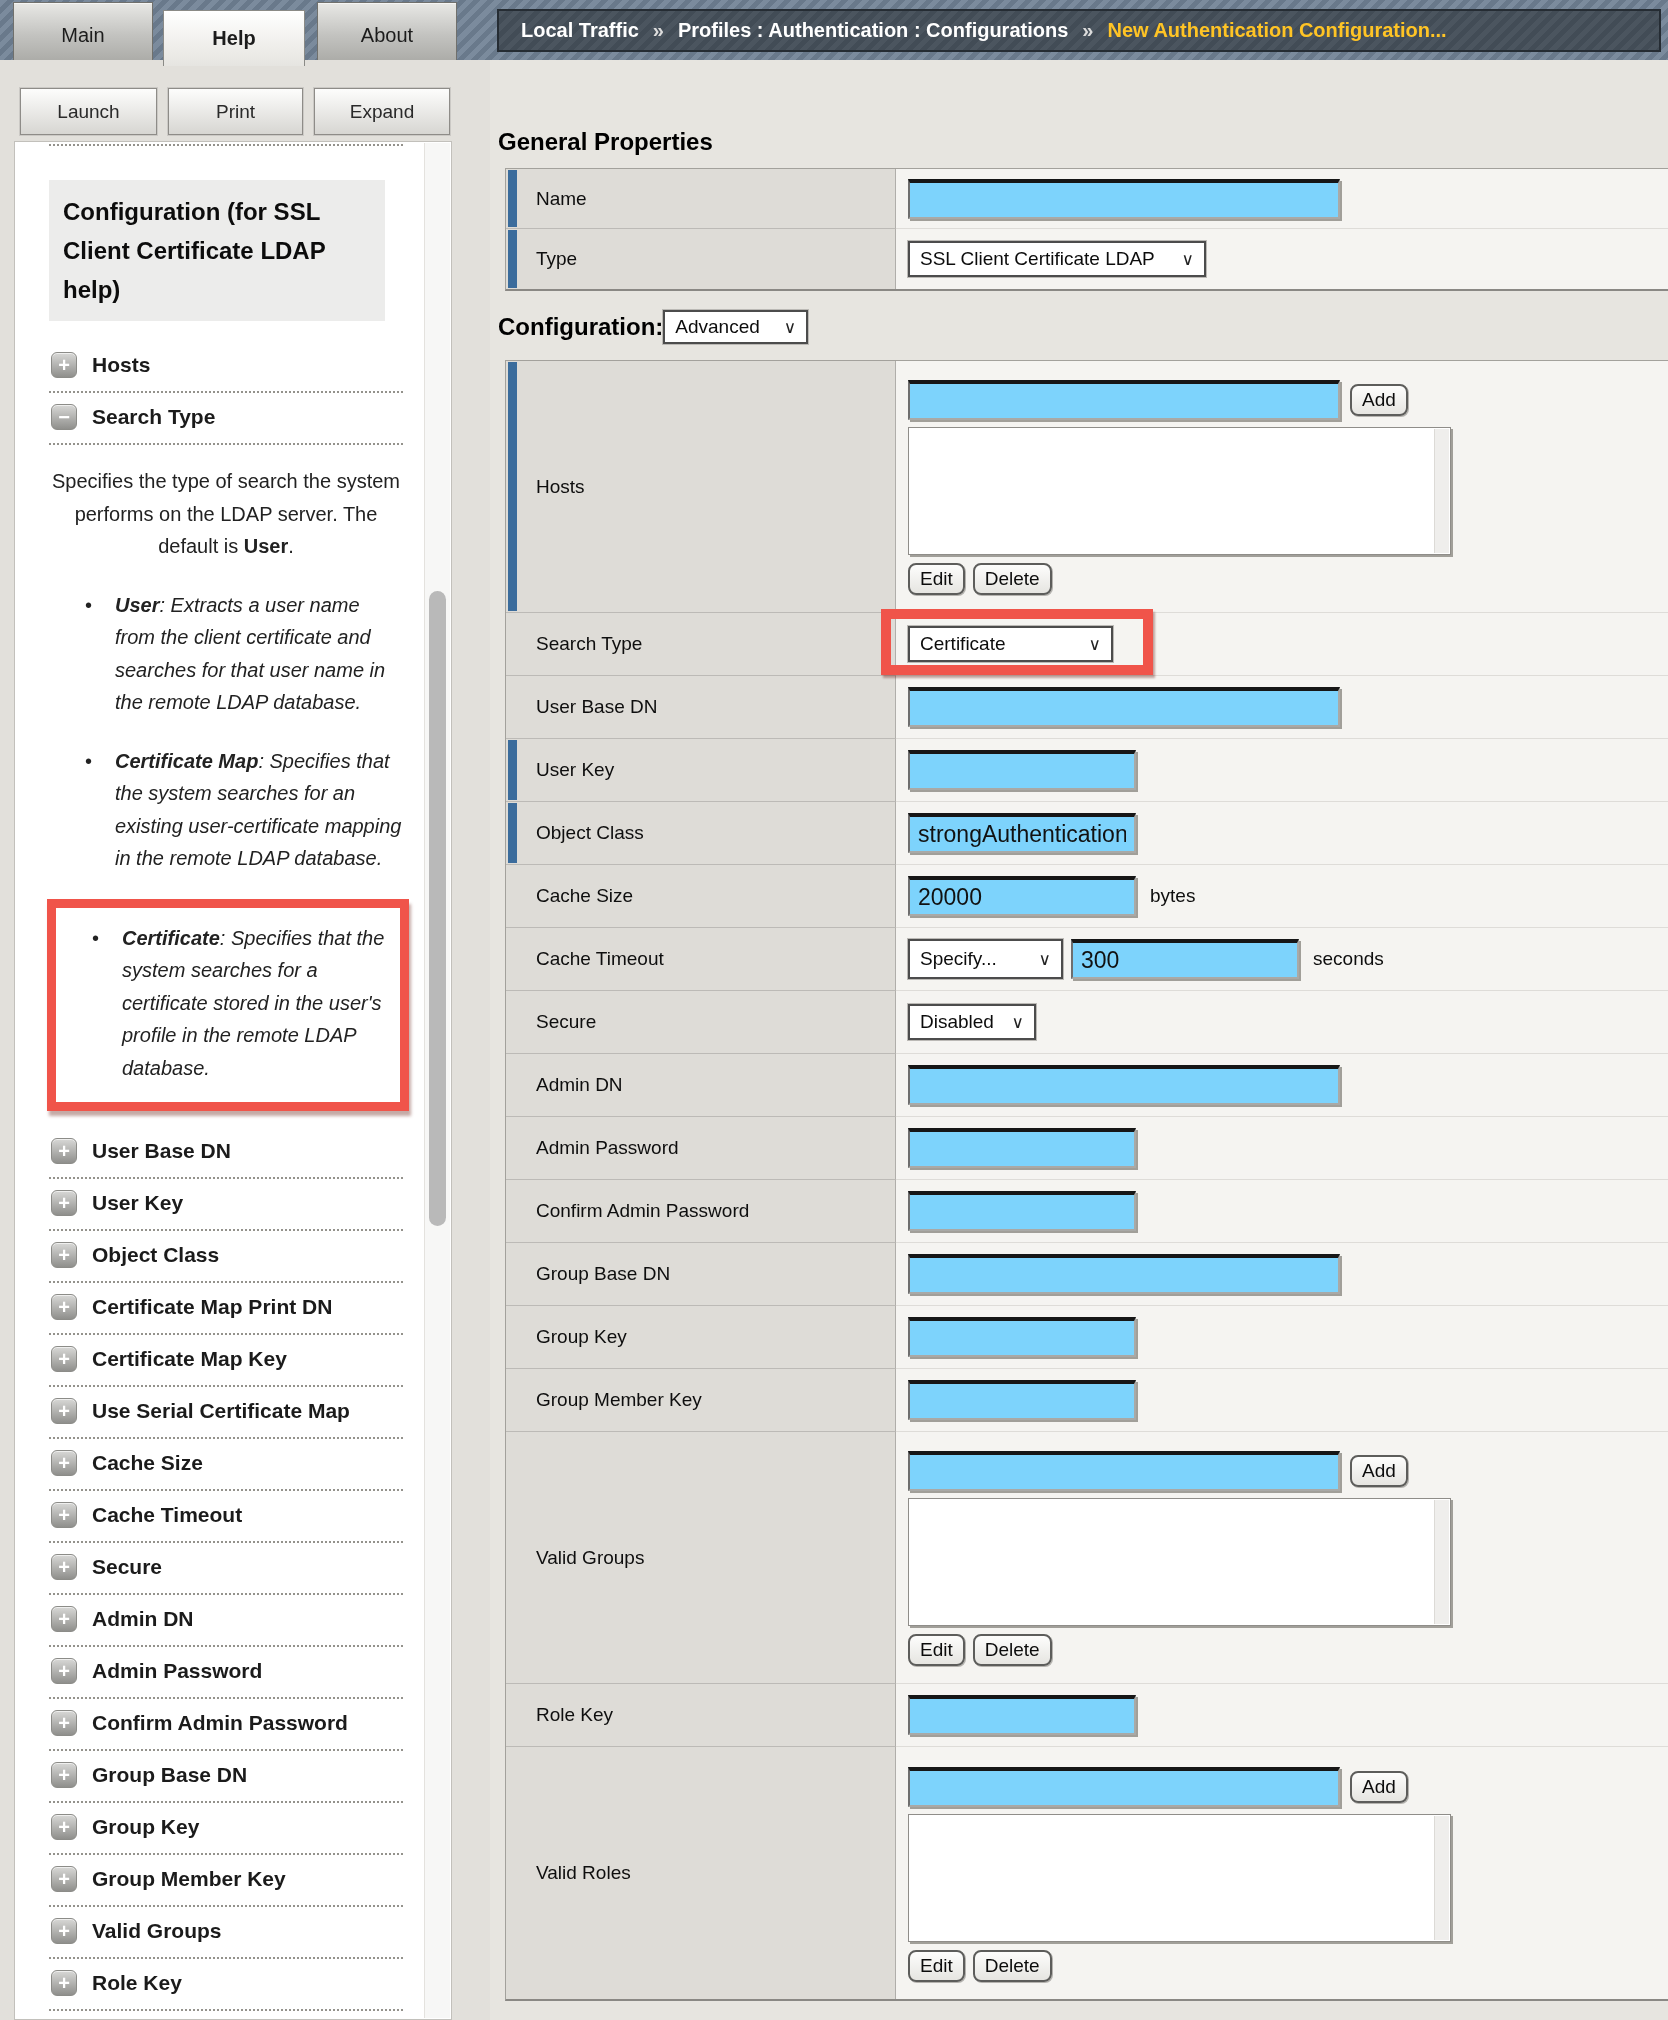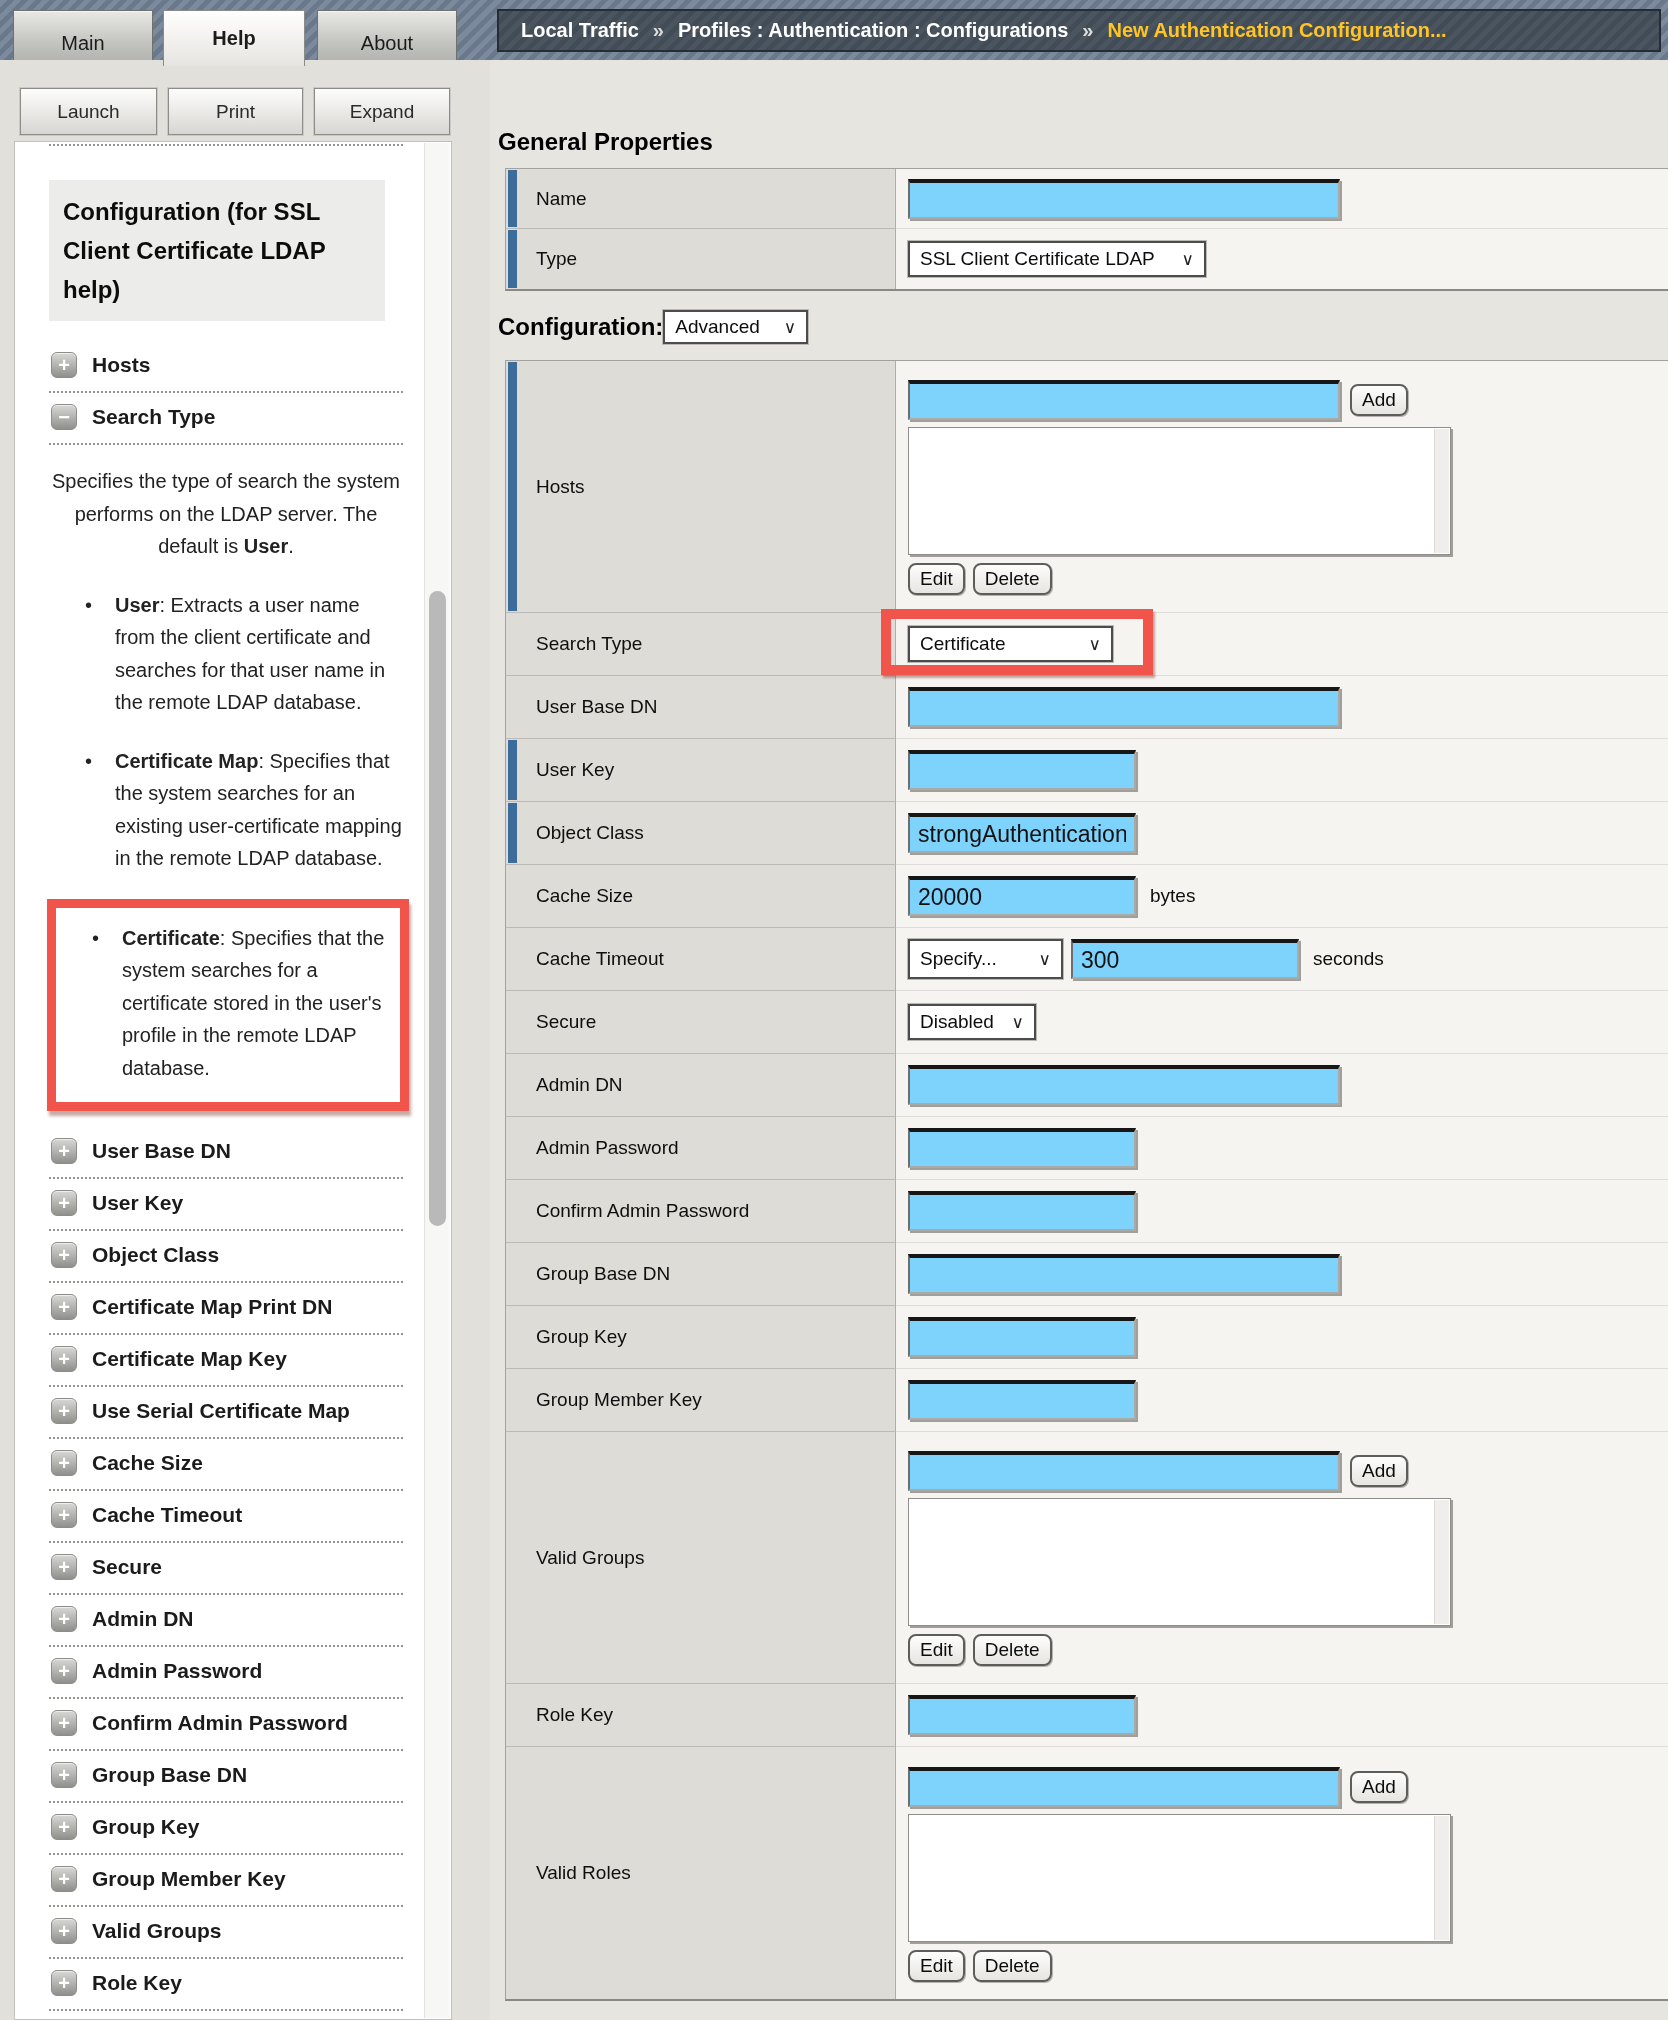--- a/index.html
+++ b/index.html
@@ -3,21 +3,21 @@
 <meta charset="utf-8">
 <style>
   * { margin:0; padding:0; box-sizing:border-box; }
   html,body { width:1668px; height:2020px; overflow:hidden; }
   body { font-family:"Liberation Sans","DejaVu Sans",sans-serif; background:#e7e5e0; }
   .page { position:relative; width:1668px; height:2020px; overflow:hidden; }
 
   
   .topstrip { position:absolute; left:0; top:0; width:1668px; height:60px;
     background:repeating-linear-gradient(135deg,#7b8b9d 0 5px,#69798b 5px 10px); }
-  .tab { position:absolute; top:10px; height:65px; display:flex; align-items:center; justify-content:center;
+  .tab { position:absolute; top:2px; height:65px; display:flex; align-items:center; justify-content:center;
     font-size:20px; color:#1c1c1c; border:1px solid #70706c; border-bottom:none;
     background:linear-gradient(180deg,#e8e8e5 0%,#c3c3c0 50%,#a6a6a2 100%);
     box-shadow:inset 0 1px 0 rgba(255,255,255,.55); cursor:pointer; }
   .tab.active { top:10px; height:56px; font-weight:bold; z-index:3; border:1px solid #8a8a86; border-bottom:none;
     background:linear-gradient(180deg,#ffffff 0%,#f0efec 60%,#e6e5e1 100%); box-shadow:none; }
   .crumbbar { position:absolute; left:497px; top:9px; width:1164px; height:43px;
     background:repeating-linear-gradient(135deg,#4b555f 0 5px,#424c56 5px 10px);
     border:2px solid #252c33; display:flex; align-items:center; padding-left:22px;
     font-size:20px; font-weight:bold; color:#ffffff; white-space:nowrap; overflow:hidden; }
   .crumb-sep { color:#dcdcdc; margin:0 14px; font-weight:bold; }
@@ -36,21 +36,21 @@
     font-size:24px; font-weight:bold; line-height:39px; color:#0c0c0c; }
   .hitem { display:flex; align-items:center; padding:11px 0 13px 2px; border-bottom:2px dotted #94928c; cursor:pointer; }
   .hitem:first-of-type { margin-top:20px; }
   .pm { width:26px; height:26px; flex:none; border-radius:6px; border:1px solid #8c8c88;
     background:linear-gradient(180deg,#d8d8d6,#8f8f8c); color:#fff; font-size:20px; font-weight:bold;
     display:flex; align-items:center; justify-content:center; box-shadow:inset 0 1px 0 rgba(255,255,255,.6); }
   .hitem-label { margin-left:15px; font-size:21px; font-weight:bold; color:#1b1b1b; }
   .hdesc { margin-top:20px; font-size:20px; line-height:32.5px; color:#222;text-align:center; }
   .bullet { margin-top:26px; padding-left:36px; display:flex; font-size:20px; line-height:32.5px; color:#222; }
   .bullet .dot { width:30px; flex:none; }
-  .bullet .btxt { flex:1; }
+  .bullet .btxt { flex:1;font-style:italic; }
   .cert-hl { border:9px solid #f0544a; box-shadow:2px 5px 3px rgba(110,42,32,.4);
     margin:24px -6px 16px -2px; padding:14px 8px 18px 0; background:#fff; }
   .cert-hl .bullet { margin-top:0; }
   .scroll-track { position:absolute; right:1px; top:1px; bottom:1px; width:26px;
     background:#f7f7f6; border-left:1px solid #e4e2de; }
   .scroll-thumb { position:absolute; left:4px; top:448px; width:17px; height:635px;
     border-radius:9px; background:#b9b9b9; cursor:pointer; }
 
   
   .main { position:absolute; left:490px; top:60px; width:1178px; height:1960px; }

